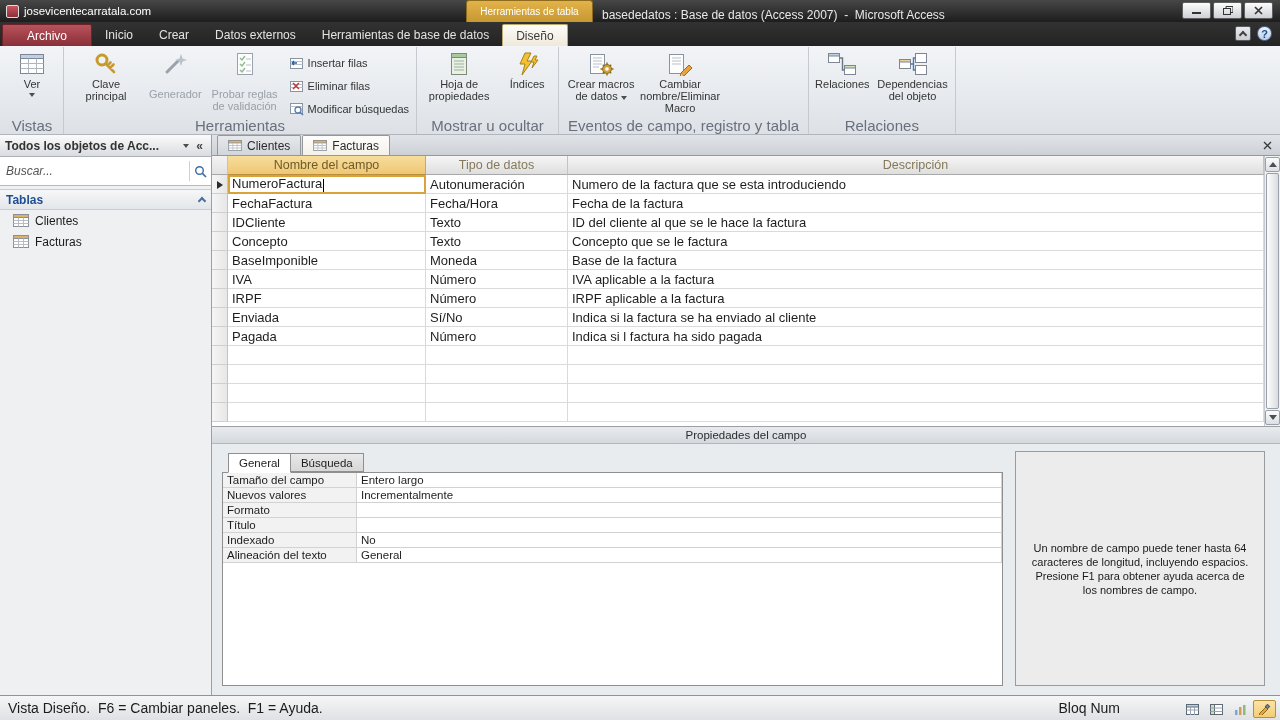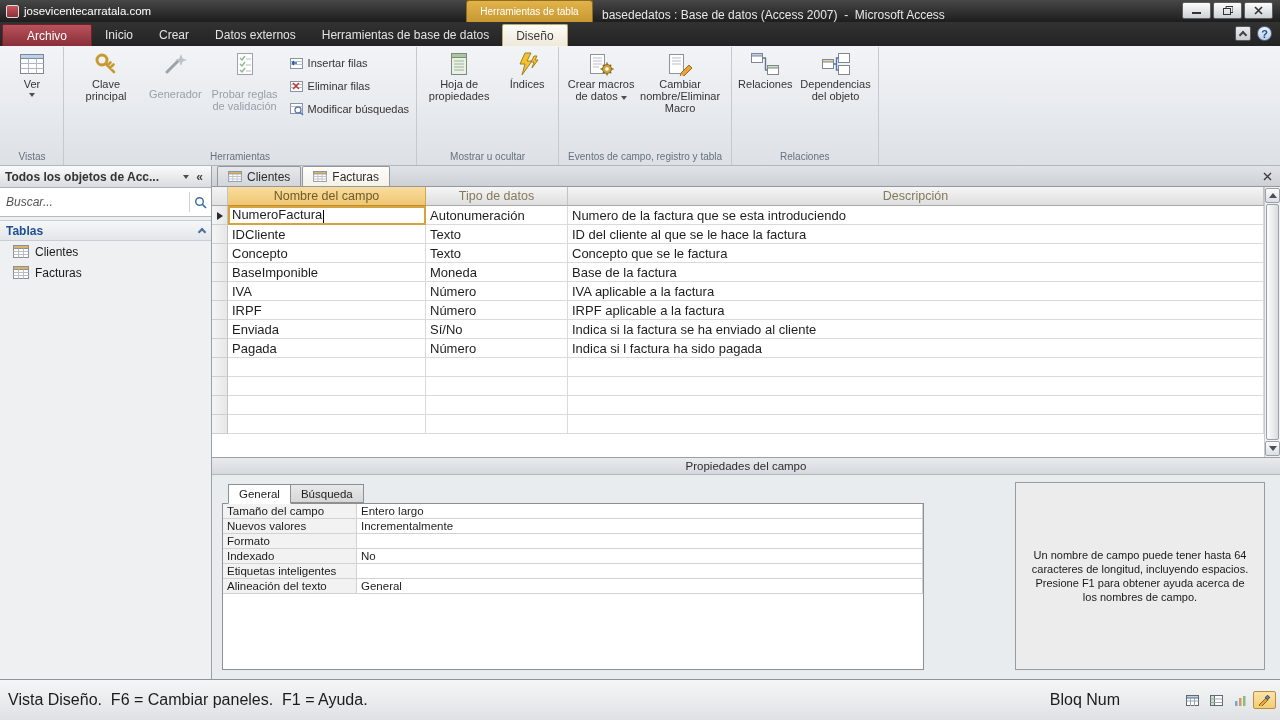--- a/index.html
+++ b/index.html
@@ -23,21 +23,21 @@
   .rtab-diseno { color:#3b3b3b; background:linear-gradient(#fdfcf9,#efe9da); border:1px solid #bba96f; border-bottom:none; border-radius:2px 2px 0 0; }
   .tabrow-right { position:absolute; right:8px; top:4px; display:flex; gap:6px; align-items:center; }
   .mini-btn { width:16px; height:15px; background:linear-gradient(#e9ebee,#c9ccd1); border:1px solid #55595e; border-radius:2px; display:flex; align-items:center; justify-content:center; }
   .chev-up { width:6px; height:6px; border-left:2px solid #444; border-top:2px solid #444; transform:rotate(45deg); margin-top:3px; }
   .help-circle { width:15px; height:15px; border-radius:50%; background:linear-gradient(#eef3f9,#bcd0e8); border:1px solid #4e6d96; color:#1d4e89; font-size:11px; font-weight:bold; display:flex; align-items:center; justify-content:center; }
 
   
   .ribbon { flex:0 0 88px; background:linear-gradient(#f2f4f7 0%, #e7eaee 55%, #dde1e6 100%); border-bottom:1px solid #b2b6bc; display:flex; align-items:stretch; padding:1px 0 0 1px; }
   .rgroup { display:flex; flex-direction:column; border-right:1px solid #c6cad0; padding:2px 3px 0 3px; }
   .rgroup-body { flex:1; display:flex; align-items:flex-start; gap:1px; }
-  .rgroup-label { height:15px; line-height:14px; font-size:10px; color:#67707c; text-align:center; padding:0 6px;margin-top:31px; }
+  .rgroup-label { height:15px; line-height:14px; font-size:15px; color:#67707c; text-align:center; padding:0 6px; }
   .bigbtn { min-width:56px; max-width:78px; display:flex; flex-direction:column; align-items:center; gap:2px; padding:3px 3px 1px; font-size:11px; line-height:12px; color:#343434; text-align:center; border-radius:2px; }
   .bigbtn.disabled { color:#9aa0a8;gap:12px; }
   .smallcol { display:flex; flex-direction:column; justify-content:flex-start; gap:2px; padding-top:3px; }
   .smallbtn { display:flex; align-items:center; gap:4px; font-size:11px; color:#343434; height:21px; padding:0 4px; border-radius:2px; }
   .drop-arrow { width:0; height:0; border-left:3px solid transparent; border-right:3px solid transparent; border-top:4px solid #4e4e4e; display:inline-block; margin-top:1px; }
   .icon-wrap { display:flex; align-items:center; justify-content:center; }
 
   
   .mainrow { flex:1; display:flex; min-height:0; }
   .navpane { flex:0 0 212px; background:#eef0f2; border-right:1px solid #9aa0a6; display:flex; flex-direction:column; }
@@ -81,31 +81,31 @@
   .sb-thumb { position:absolute; left:1px; top:17px; bottom:17px; width:13px; background:linear-gradient(to right,#fdfdfd,#d9dce0); border:1px solid #9aa0a8; border-radius:2px; }
 
   
   .divider { flex:0 0 17px; background:linear-gradient(#e8eaee,#d5d9de); border-bottom:1px solid #b4b8be; display:flex; align-items:center; justify-content:center; font-size:11.5px; color:#2c2c2c; }
 
   
   .bottomarea { flex:1; position:relative; background:#e9ecef; }
   .prop-tabs { position:absolute; left:16px; top:9px; display:flex; z-index:2; }
   .ptab { height:19px; padding:0 10px; font-size:11.5px; display:flex; align-items:center; border:1px solid #8f8f8f; background:linear-gradient(#e9e9e9,#d7d7d7); margin-right:-1px; }
   .ptab.active { background:#fff; border-bottom:1px solid #fff; height:20px; }
-  .prop-panel { position:absolute; left:10px; top:28px; width:702px; bottom:9px; background:#fff; border:1px solid #8f8f8f; }
+  .prop-panel { position:absolute; left:10px; top:28px; width:781px; bottom:9px; background:#fff; border:1px solid #8f8f8f; }
   table.propgrid { border-collapse:separate; border-spacing:0; width:100%; table-layout:fixed; font-size:11.5px; }
   table.propgrid col.pl { width:134px; }
   .propgrid td { height:15px; border-right:1px solid #d2d2d2; border-bottom:1px solid #d2d2d2; padding:0 4px; white-space:nowrap; overflow:hidden; }
   .propgrid td.plabel { background:#f2f2f2; color:#1c1c1c; }
   .propgrid td.pvalue { background:#fff; }
   .helpbox { position:absolute; right:15px; top:7px; width:250px; bottom:9px; background:#ececec; border:1px solid #9b9b9b; display:flex; align-items:center; justify-content:flex-end; padding:10px 14px; }
   .helptext { font-size:11px; color:#1a1a1a; text-align:center; line-height:14px; }
 
   
-  .statusbar { flex:0 0 23px; background:linear-gradient(#f5f6f7,#dfe1e4); border-top:1px solid #8f949a; display:flex; align-items:center; padding:11px 8px; position:relative; font-size:16px; color:#1c1c1c; }
+  .statusbar { flex:0 0 23px; background:linear-gradient(#f5f6f7,#dfe1e4); border-top:1px solid #8f949a; display:flex; padding:4px 8px; position:relative; font-size:14px; color:#1c1c1c; }
   .numlock { position:absolute; right:160px; color:#1c1c1c; }
   .viewbtns { position:absolute; right:4px; display:flex; gap:1px; }
   .vbtn { width:23px; height:18px; display:flex; align-items:center; justify-content:center; border:1px solid transparent; border-radius:2px; }
   .vbtn.active { background:linear-gradient(#fbe3a9,#f3cd74); border-color:#b8903c; }
 
   svg { display:block; }
 </style>
 </head>
 <body>
 
@@ -414,20 +414,26 @@
             <th>Descripción</th>
           </tr>
           <tr>
             <td class="sel"><span class="row-arrow"></span></td>
             <td class="active-cell"><span>NumeroFactura</span><span class="caret"></span></td>
             <td>Autonumeración</td>
             <td>Numero de la factura que se esta introduciendo</td>
           </tr>
           <tr>
             <td class="sel"></td>
+            <td>FechaFactura</td>
+            <td>Fecha/Hora</td>
+            <td>Fecha de la factura</td>
+          </tr>
+          <tr>
+            <td class="sel"></td>
             <td>IDCliente</td>
             <td>Texto</td>
             <td>ID del cliente al que se le hace la factura</td>
           </tr>
           <tr>
             <td class="sel"></td>
             <td>Concepto</td>
             <td>Texto</td>
             <td>Concepto que se le factura</td>
           </tr>
@@ -518,26 +524,26 @@
             </tr>
             <tr>
               <td class="plabel">Nuevos valores</td>
               <td class="pvalue">Incrementalmente</td>
             </tr>
             <tr>
               <td class="plabel">Formato</td>
               <td class="pvalue"></td>
             </tr>
             <tr>
+              <td class="plabel">Título</td>
+              <td class="pvalue"></td>
+            </tr>
+            <tr>
               <td class="plabel">Indexado</td>
               <td class="pvalue">No</td>
-            </tr>
-            <tr>
-              <td class="plabel">Etiquetas inteligentes</td>
-              <td class="pvalue"></td>
             </tr>
             <tr>
               <td class="plabel">Alineación del texto</td>
               <td class="pvalue">General</td>
             </tr>
           </tbody>
             </table>
         </div>
         <div class="helpbox">
           <div class="helptext">Un nombre de campo puede tener hasta 64 caracteres de longitud, incluyendo espacios. Presione F1 para obtener ayuda acerca de los nombres de campo.</div>

